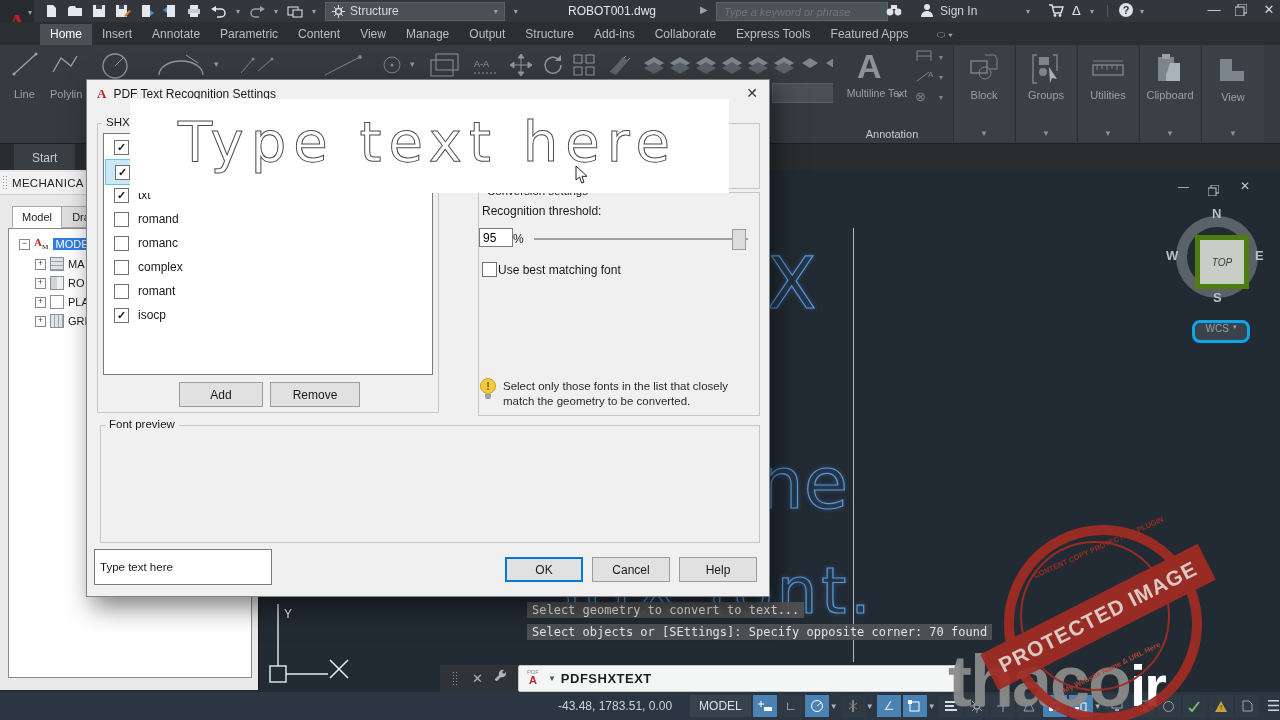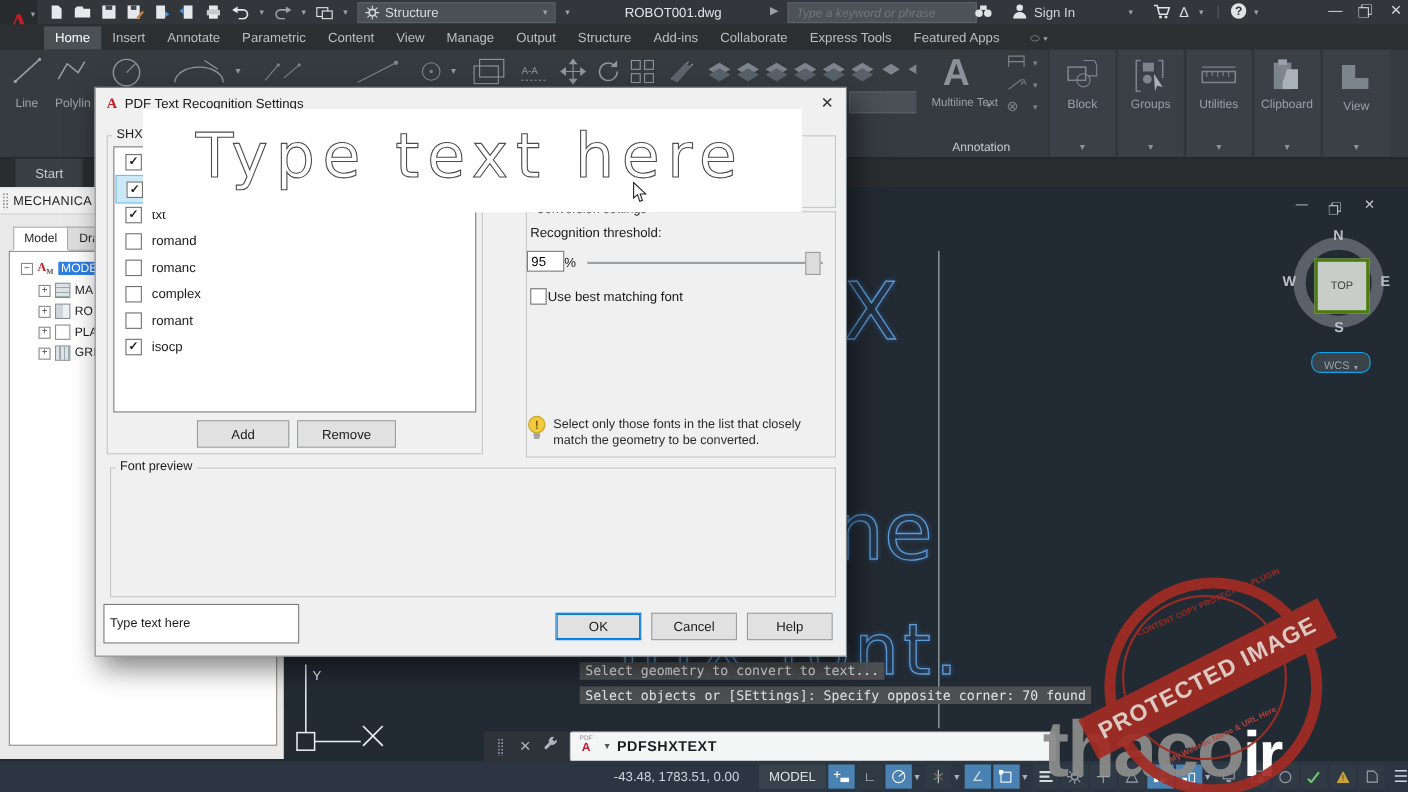--- a/index.html
+++ b/index.html
@@ -48,22 +48,22 @@
   .exp{width:9px;height:9px;border:1px solid #888;background:#fff;font-size:9px;line-height:7px;text-align:center;color:#444;}
   .ticon{width:12px;height:12px;border:1px solid #8a8f96;background:#dfe3e6;}
   .tsel{background:#2f7fe0;color:#fff;padding:0 3px;}
   
   .canvas{left:258px;top:170px;width:1022px;height:522px;background:#222a33;z-index:1;}
   .shx{position:absolute;z-index:8;filter:drop-shadow(0 0 2px rgba(60,120,200,.8));}
   .vline{position:absolute;left:853px;top:228px;width:1px;height:434px;background:rgba(225,232,238,.75);z-index:7;}
   .viewcube{position:absolute;left:1170px;top:210px;width:94px;height:94px;z-index:9;}
   .vc-ring{position:absolute;left:6px;top:6px;width:60px;height:60px;border:11px solid rgba(145,152,158,.5);border-radius:50%;}
   .vc-dir{position:absolute;color:#b9c0c6;font-weight:bold;font-size:13px;}
-  .vc-top{position:absolute;left:25px;top:25px;width:44px;height:44px;background:#c9cdc8;border:3px solid #4d7c0f;display:flex;align-items:center;justify-content:center;font-size:10px;color:#3a3f3b;}
-  .wcs{position:absolute;left:1192px;top:320px;width:52px;height:17px;background:rgba(88,96,104,.45);border:1px solid #0ea5e9;border-radius:8px;color:#9aa2a8;font-size:10px;display:flex;align-items:flex-end;justify-content:center;gap:4px;z-index:9;}
+  .vc-top{position:absolute;left:25px;top:25px;width:44px;height:44px;background:#c9cdc8;border:5px solid #4d7c0f;display:flex;align-items:center;justify-content:center;font-size:10px;color:#3a3f3b;font-style:italic;}
+  .wcs{position:absolute;left:1192px;top:320px;width:52px;height:17px;background:rgba(88,96,104,.45);border:3px solid #0ea5e9;border-radius:8px;color:#9aa2a8;font-size:10px;display:flex;align-items:flex-start;justify-content:center;gap:4px;z-index:9;}
   
   .chip{position:absolute;background:rgba(82,82,82,.92);color:#e0e4e7;font-family:"DejaVu Sans Mono",monospace;font-size:12px;padding:1px 5px;white-space:nowrap;z-index:22;}
   .cmdbar{position:absolute;left:440px;top:665px;width:520px;height:27px;display:flex;align-items:center;z-index:24;}
   .cmdgrips{display:flex;align-items:center;gap:10px;background:#2e3339;height:27px;padding:0 10px;color:#aeb6bd;}
   .cmdinput{flex:1;background:#f4f5f5;border:1px solid #c4c7ca;border-radius:2px;height:25px;display:flex;align-items:center;padding:0 8px;gap:5px;}
   .cmdinput .cmd{font-size:13px;font-weight:bold;color:#1c1e20;letter-spacing:.5px;}
   .pdfA{position:relative;width:16px;height:16px;}
   .pdfA .p{position:absolute;left:0;top:-2px;font-size:6px;color:#8b9198;}
   .pdfA .a{position:absolute;left:2px;top:3px;font-size:11px;font-weight:bold;color:#b23;}
   

